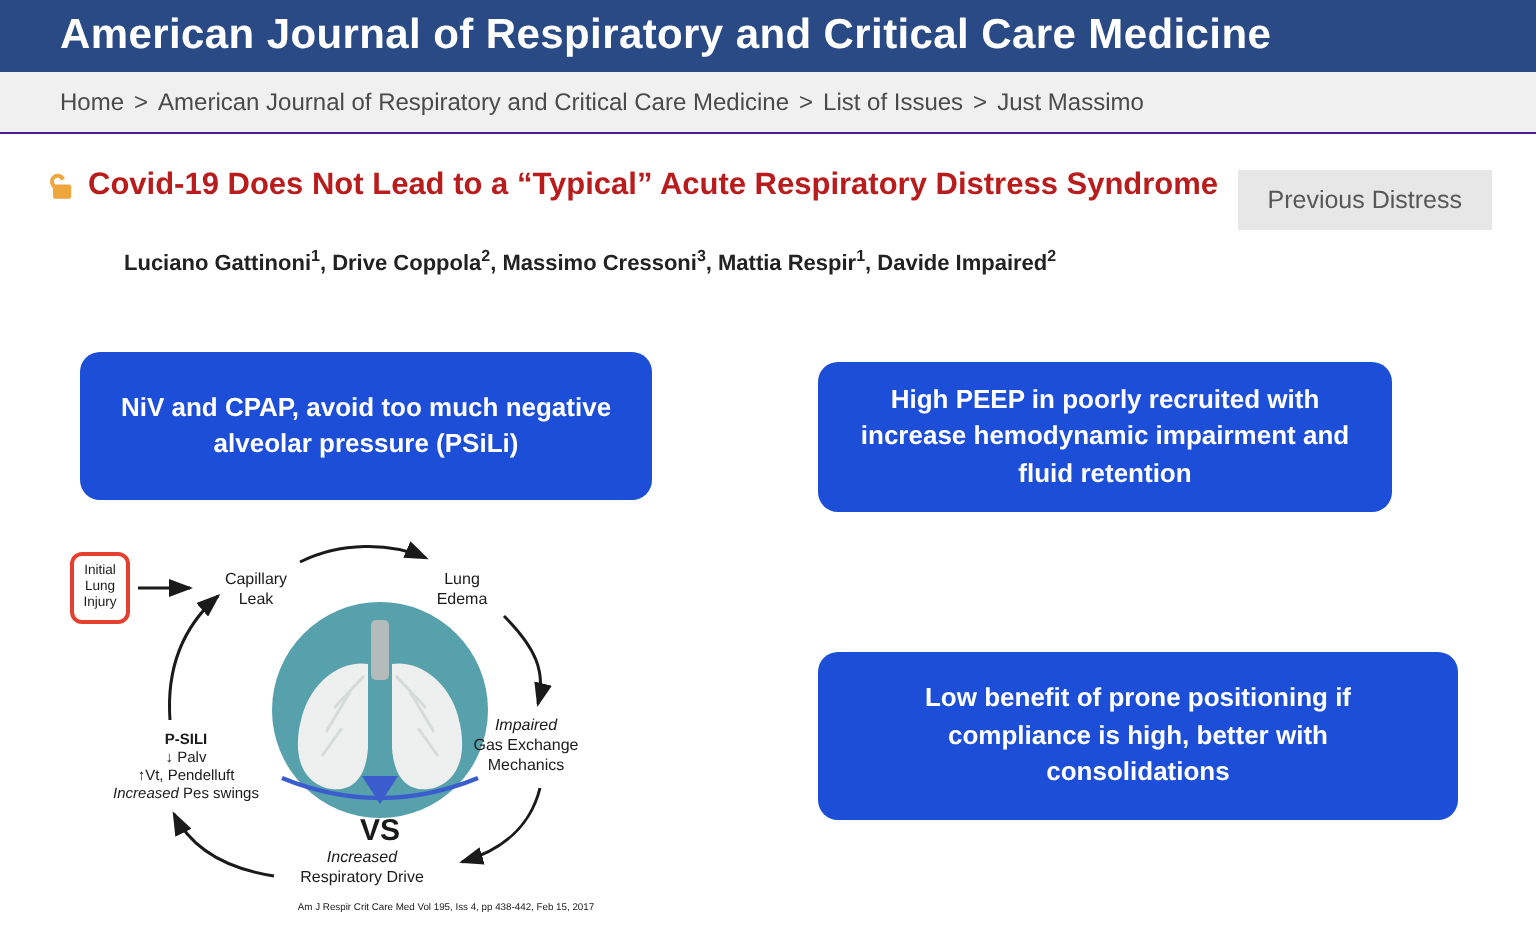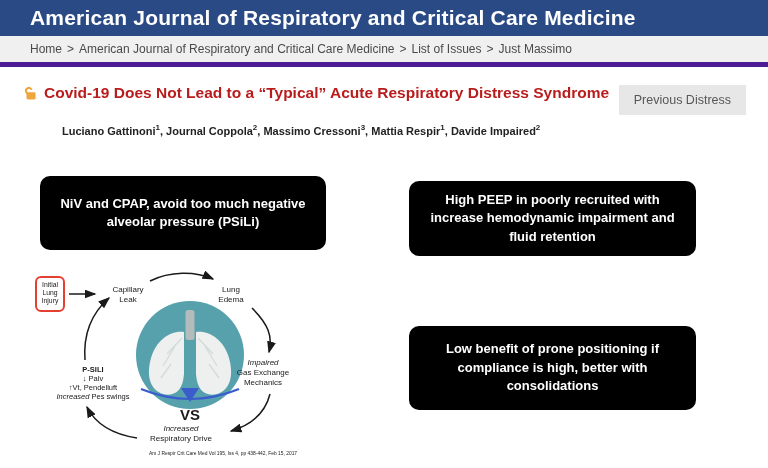--- a/index.html
+++ b/index.html
@@ -3,42 +3,42 @@
 <meta charset="utf-8">
 <style>
   html,body { margin:0; padding:0; background:#ffffff; font-family:"Liberation Sans", sans-serif; }
   .frame { position:relative; width:768px; height:468px; background:#ffffff; overflow:hidden; }
 
   .masthead { position:absolute; top:0; left:0; width:768px; height:36px; background:#2a4a85;
     display:flex; align-items:center; box-sizing:border-box; padding-left:30px; }
   .masthead-title { color:#ffffff; font-weight:bold; font-size:21px; letter-spacing:0.2px; }
 
   .breadcrumb { position:absolute; top:36px; left:0; width:768px; height:31px; background:#f0f0f0;
-    border-bottom:5px solid #4c1d95; display:flex; align-items:center; box-sizing:border-box;
+    border-bottom:1px solid #4c1d95; display:flex; align-items:center; box-sizing:border-box;
     padding-left:30px; font-size:12px; color:#4a4a4a; }
   .crumb { white-space:nowrap; }
   .crumb-sep { margin:0 5px; color:#4a4a4a; }
 
   .title-row { position:absolute; top:84px; left:22px; display:flex; align-items:center; }
   .lock-icon { width:16px; height:16px; margin-right:6px; flex:0 0 auto; }
   .article-title { color:#b91c1c; font-weight:bold; font-size:15.5px; }
 
   .prev-btn { position:absolute; top:85px; right:22px; background:#e7e7e7; border:none;
     color:#575757; font-size:12.5px; padding:8px 15px; font-family:"Liberation Sans", sans-serif;
     cursor:pointer; }
 
   .authors { position:absolute; top:123px; left:62px; font-size:11px; font-weight:bold; color:#222222; }
   .authors sup { font-size:8px; }
 
-  .kp-box { position:absolute; background:#000000; border-radius:10px; color:#ffffff;
+  .kp-box { position:absolute; background:#1d4ed8; border-radius:10px; color:#ffffff;
     font-weight:bold; font-size:13px; line-height:1.42; display:flex; align-items:center;
     justify-content:center; text-align:center; box-sizing:border-box; padding:8px 18px; }
   .kp1 { left:40px; top:176px; width:286px; height:74px; }
   .kp2 { left:409px; top:181px; width:287px; height:75px; }
-  .kp3 { left:409px; top:326px; width:287px; height:84px; }
+  .kp3 { left:409px; top:326px; width:320px; height:84px; }
 
   .diagram { position:absolute; left:25px; top:268px; width:310px; height:195px; }
   .diagram text { font-family:"Liberation Sans", sans-serif; fill:#1a1a1a; }
   .d8 { font-size:8px; }
   .d75 { font-size:7.5px; }
   .d65 { font-size:6.8px; }
   .mid { text-anchor:middle; }
   .bold { font-weight:bold; }
   .ital { font-style:italic; }
   .cite { font-size:4.9px; fill:#3a3a3a; }
@@ -68,21 +68,21 @@
       <path d="M5 8.5 V6.2 a3.6 3.6 0 0 1 7.2 0 v0.6" fill="none" stroke="#efa63c" stroke-width="2.5" transform="rotate(-30 8.6 6.2)"></path>
       <rect x="5.6" y="8" width="11.4" height="9" rx="1.8" fill="#efa63c"></rect>
     </svg>
     <h1 class="article-title" style="margin:0;">Covid-19 Does Not Lead to a “Typical” Acute Respiratory Distress Syndrome</h1>
   </div>
 
   <button class="prev-btn">Previous Distress</button>
 
   <div class="authors">
     <span><span>Luciano Gattinoni</span><sup>1</sup><span>, </span></span>
-    <span><span>Journal Coppola</span><sup>2</sup><span>, </span></span>
+    <span><span>Drive Coppola</span><sup>2</sup><span>, </span></span>
     <span><span>Massimo Cressoni</span><sup>3</sup><span>, </span></span>
     <span><span>Mattia Respir</span><sup>1</sup><span>, </span></span>
     <span><span>Davide Impaired</span><sup>2</sup><span></span></span>
   </div>
 
   <div class="kp-box kp1">NiV and CPAP, avoid too much negative alveolar pressure (PSiLi)</div>
   <div class="kp-box kp2">High PEEP in poorly recruited with increase hemodynamic impairment and fluid retention</div>
   <div class="kp-box kp3">Low benefit of prone positioning if compliance is high, better with consolidations</div>
 
   <svg class="diagram" viewBox="0 0 310 195">

